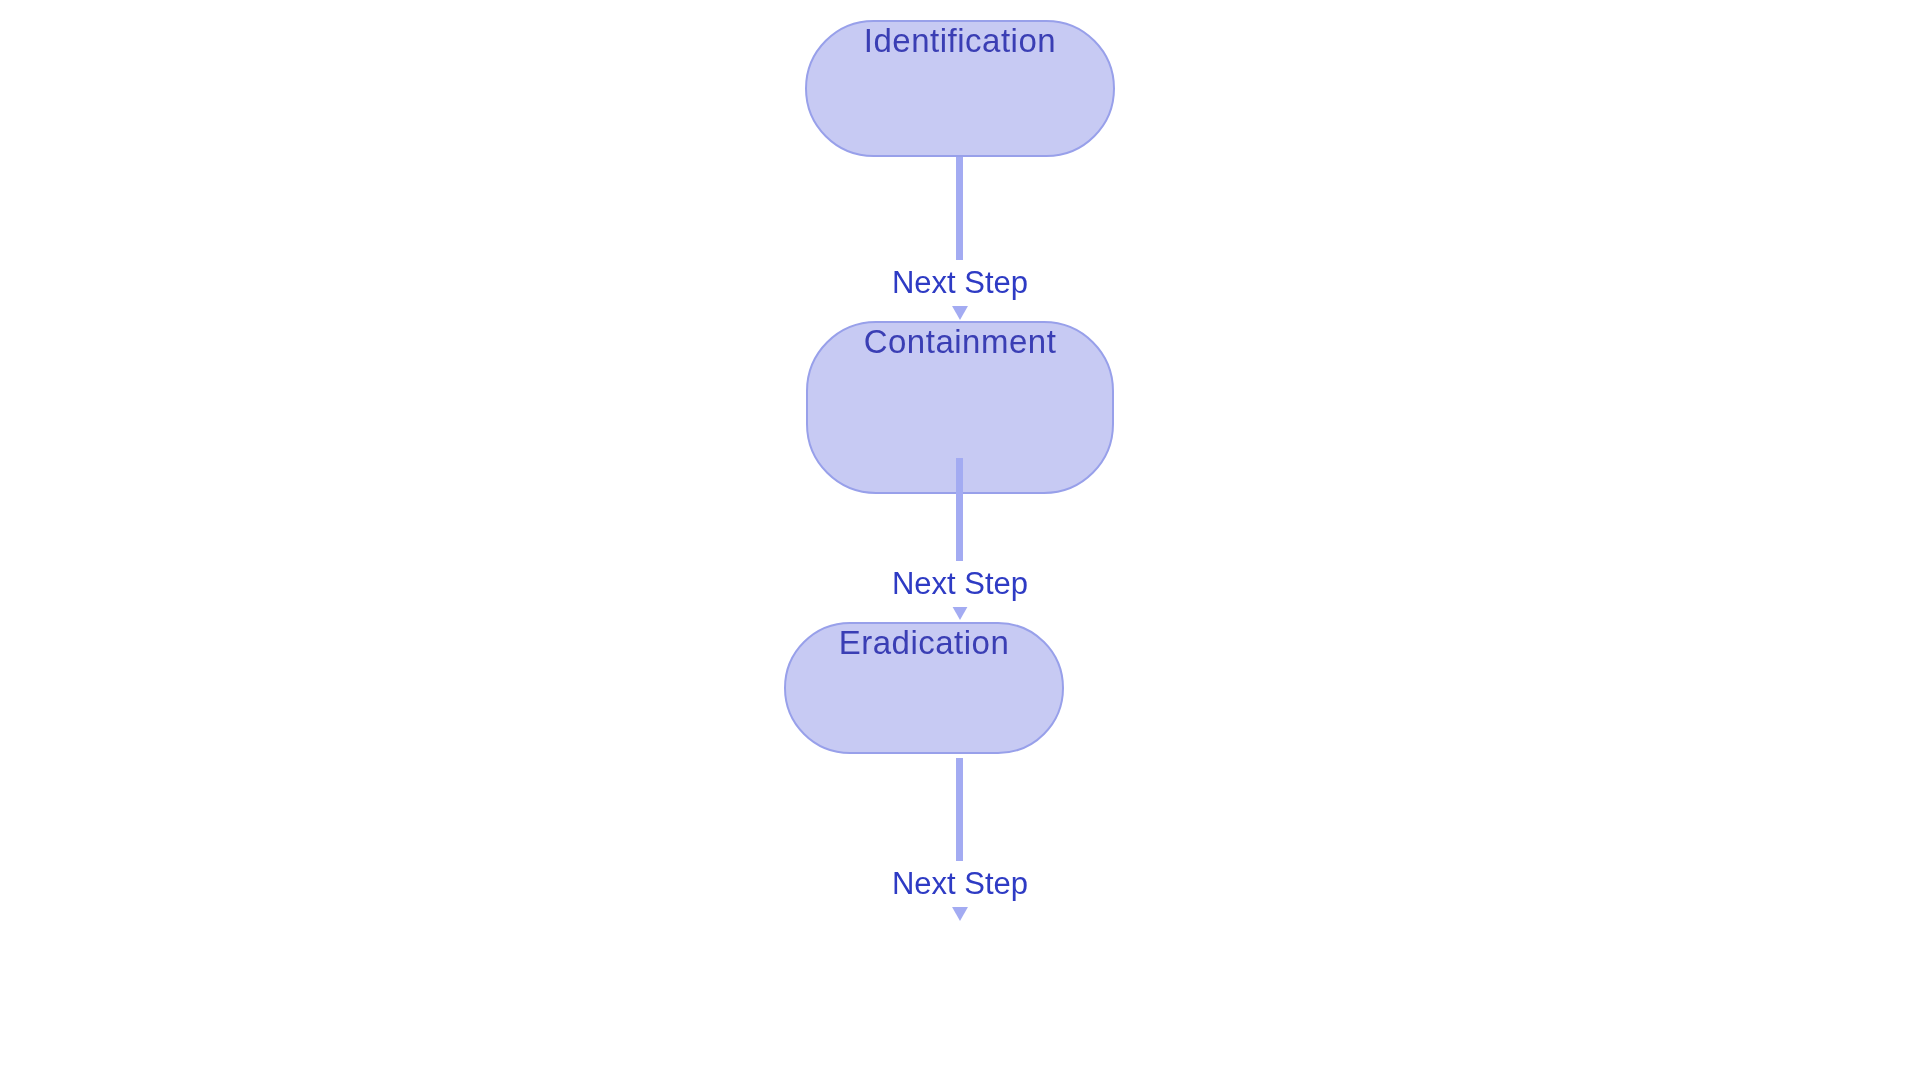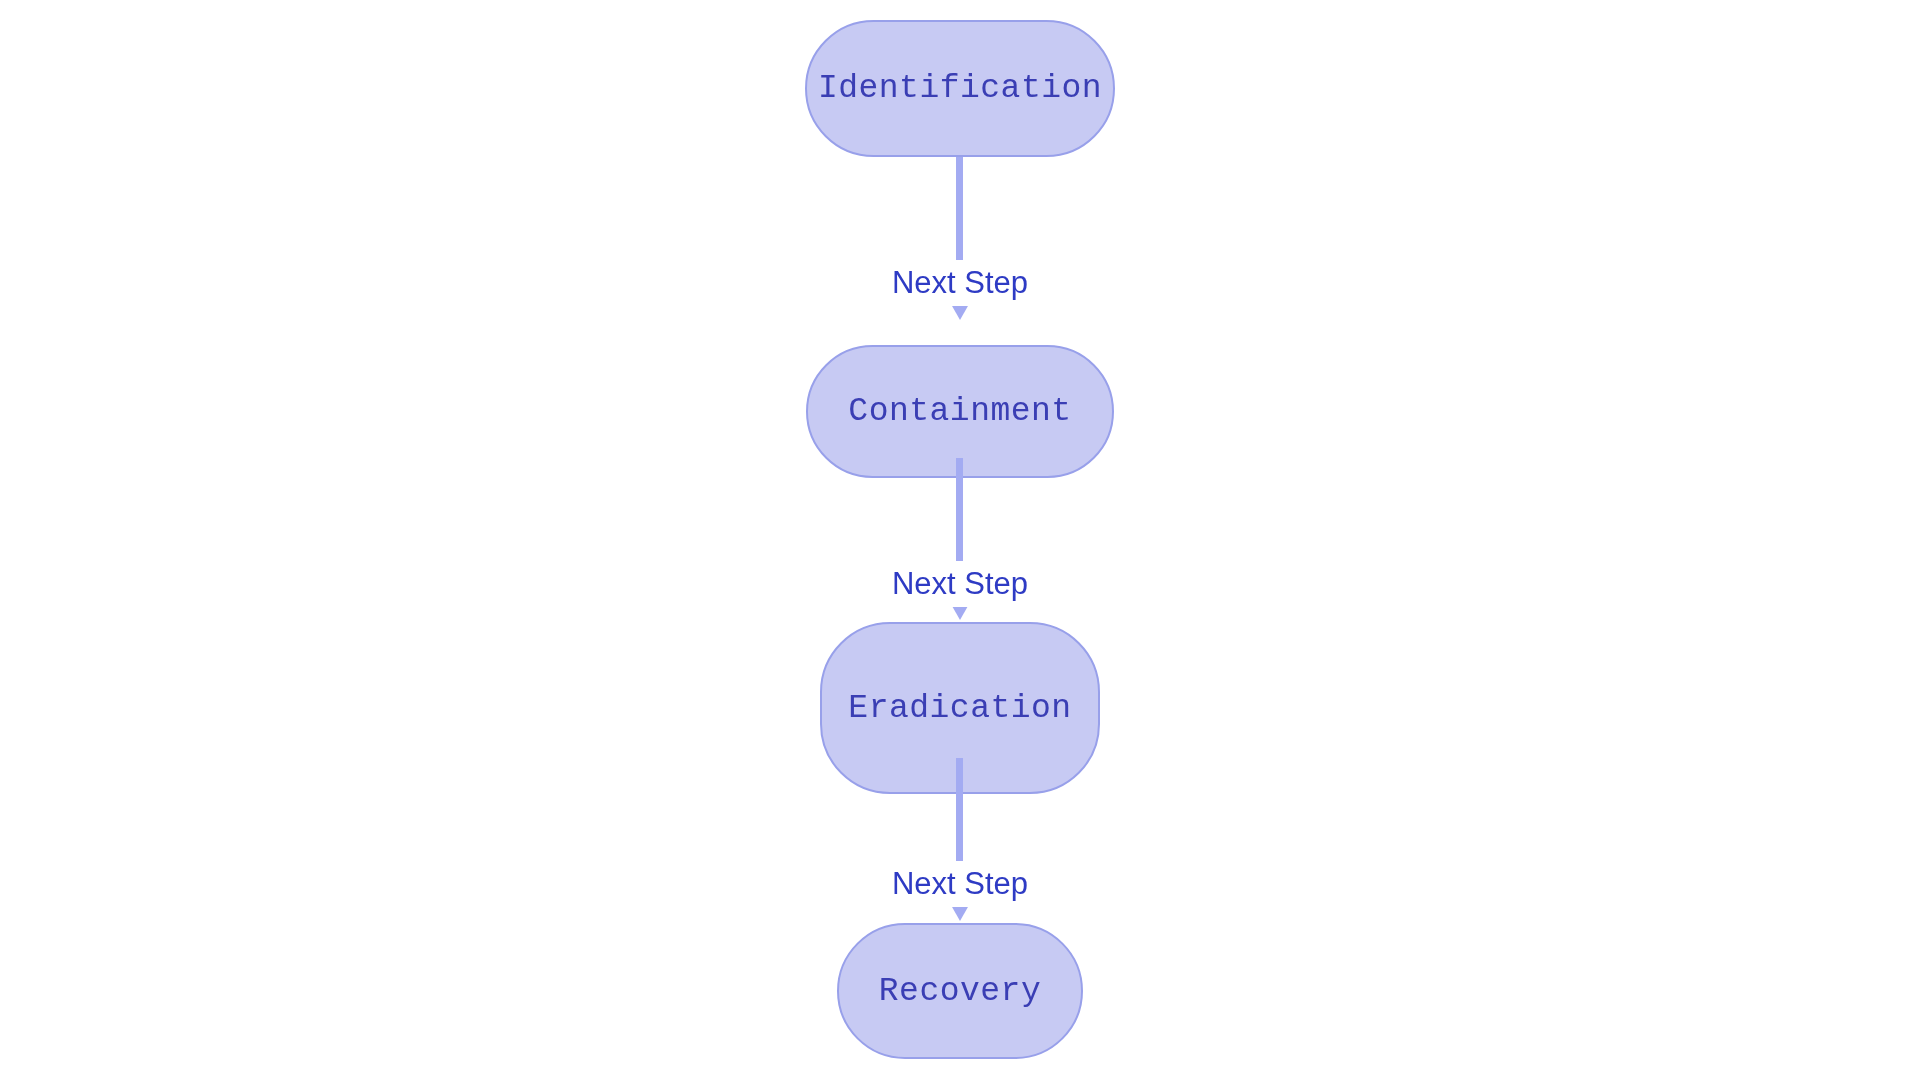--- a/index.html
+++ b/index.html
@@ -19,34 +19,32 @@
     position: relative;
     width: 1920px;
     height: 1083px;
     background: var(--background);
     overflow: hidden;
   }
   
   .node {
     position: absolute;
     display: flex;
-    align-items: center;
     justify-content: center;
     background: var(--node-fill);
     border: 2px solid var(--node-border);
     border-radius: 70px;
     color: var(--node-text);
     font-size: 33px;
     letter-spacing: 0.5px;
     white-space: nowrap;
-    font-family: Liberation Mono, monospace;
   }
   .n1 { left: 805px; top: 20px;  width: 310px; height: 137px; }
-  .n2 { left: 806px; top: 321px; width: 308px; height: 133px; margin-top: 24px; }
-  .n3 { left: 820px; top: 622px; width: 280px; height: 172px; }
+  .n2 { left: 806px; top: 321px; width: 308px; height: 173px; }
+  .n3 { left: 784px; top: 622px; width: 280px; height: 132px; }
   .n4 { left: 837px; top: 923px; width: 246px; height: 136px; }
   
   .edge-line {
     position: absolute;
     left: 956px;
     width: 7px;
     background: var(--edge);
     z-index: 1;
   }
   .l1 { top: 157px; height: 134px; }
@@ -88,23 +86,20 @@
 
   <div class="node n1">
     <span>Identification</span>
   </div>
   <div class="node n2">
     <span>Containment</span>
   </div>
   <div class="node n3">
     <span>Eradication</span>
   </div>
-  <div class="node n4">
-    <span>Recovery</span>
-  </div>
 
   <div class="edge-line l1"></div>
   <div class="arrowhead a1"></div>
   <div class="edge-label t1">Next Step</div>
 
   <div class="edge-line l2"></div>
   <div class="arrowhead a2"></div>
   <div class="edge-label t2">Next Step</div>
 
   <div class="edge-line l3"></div>

